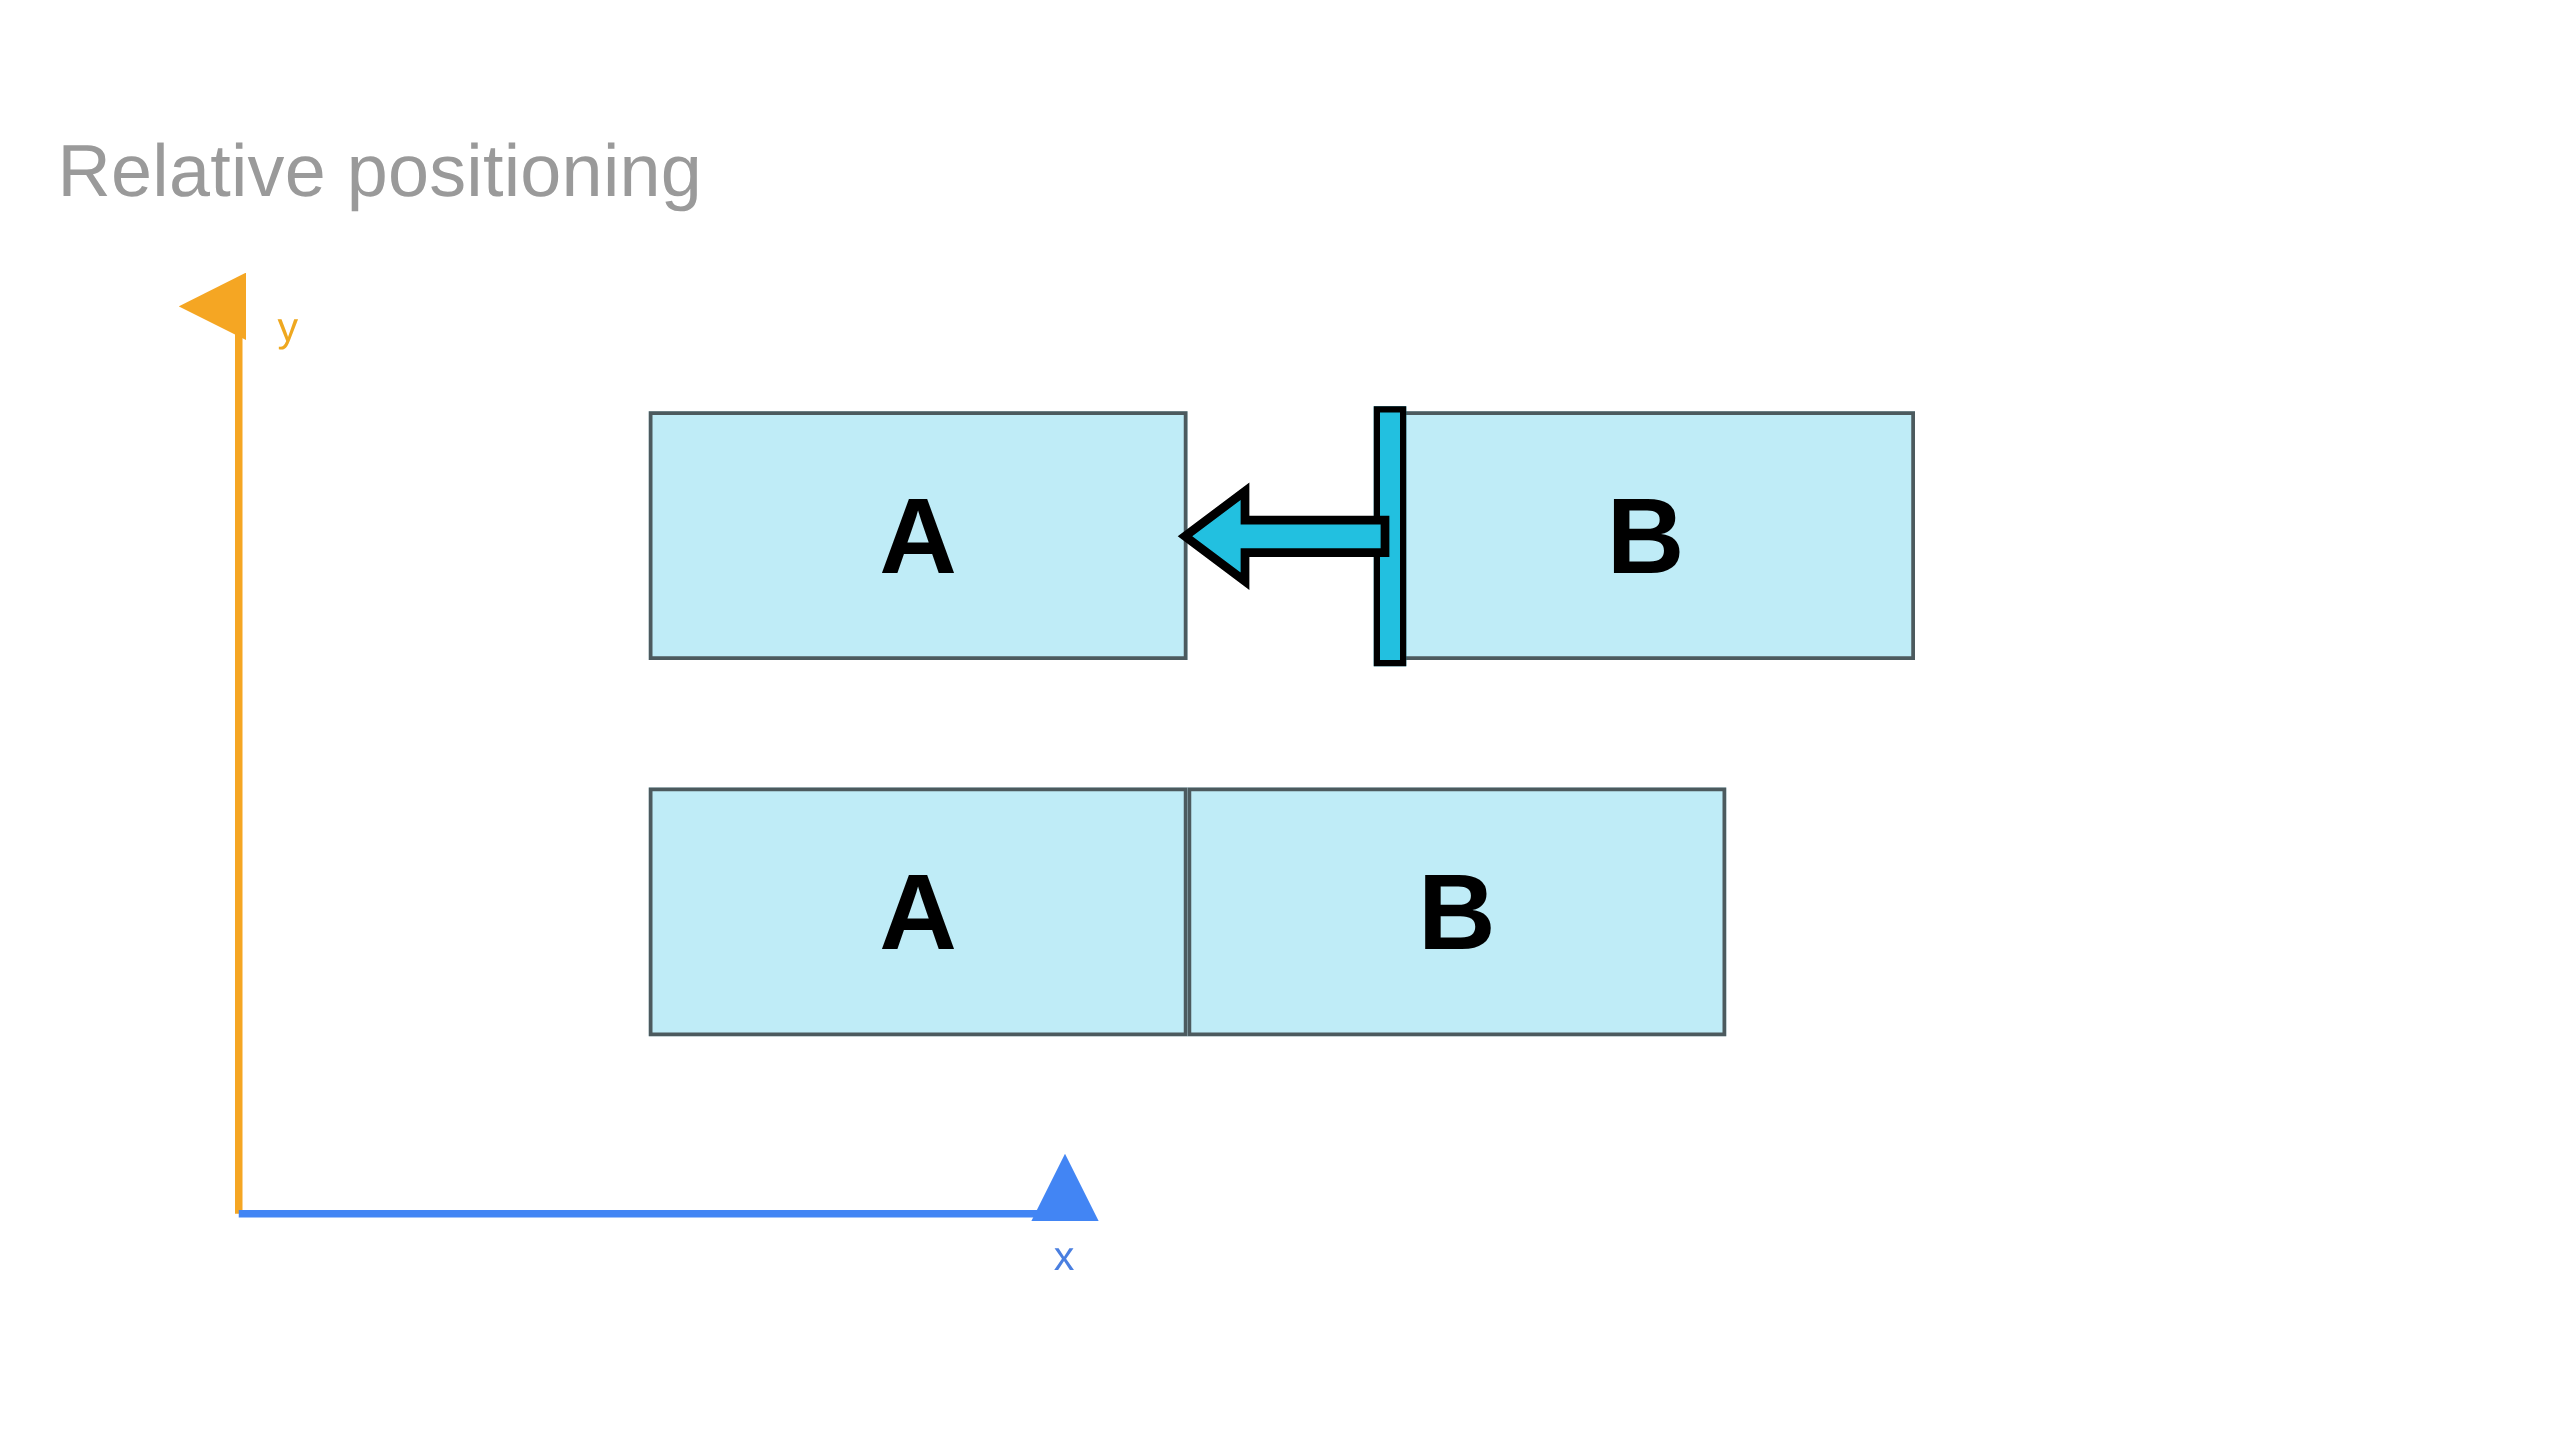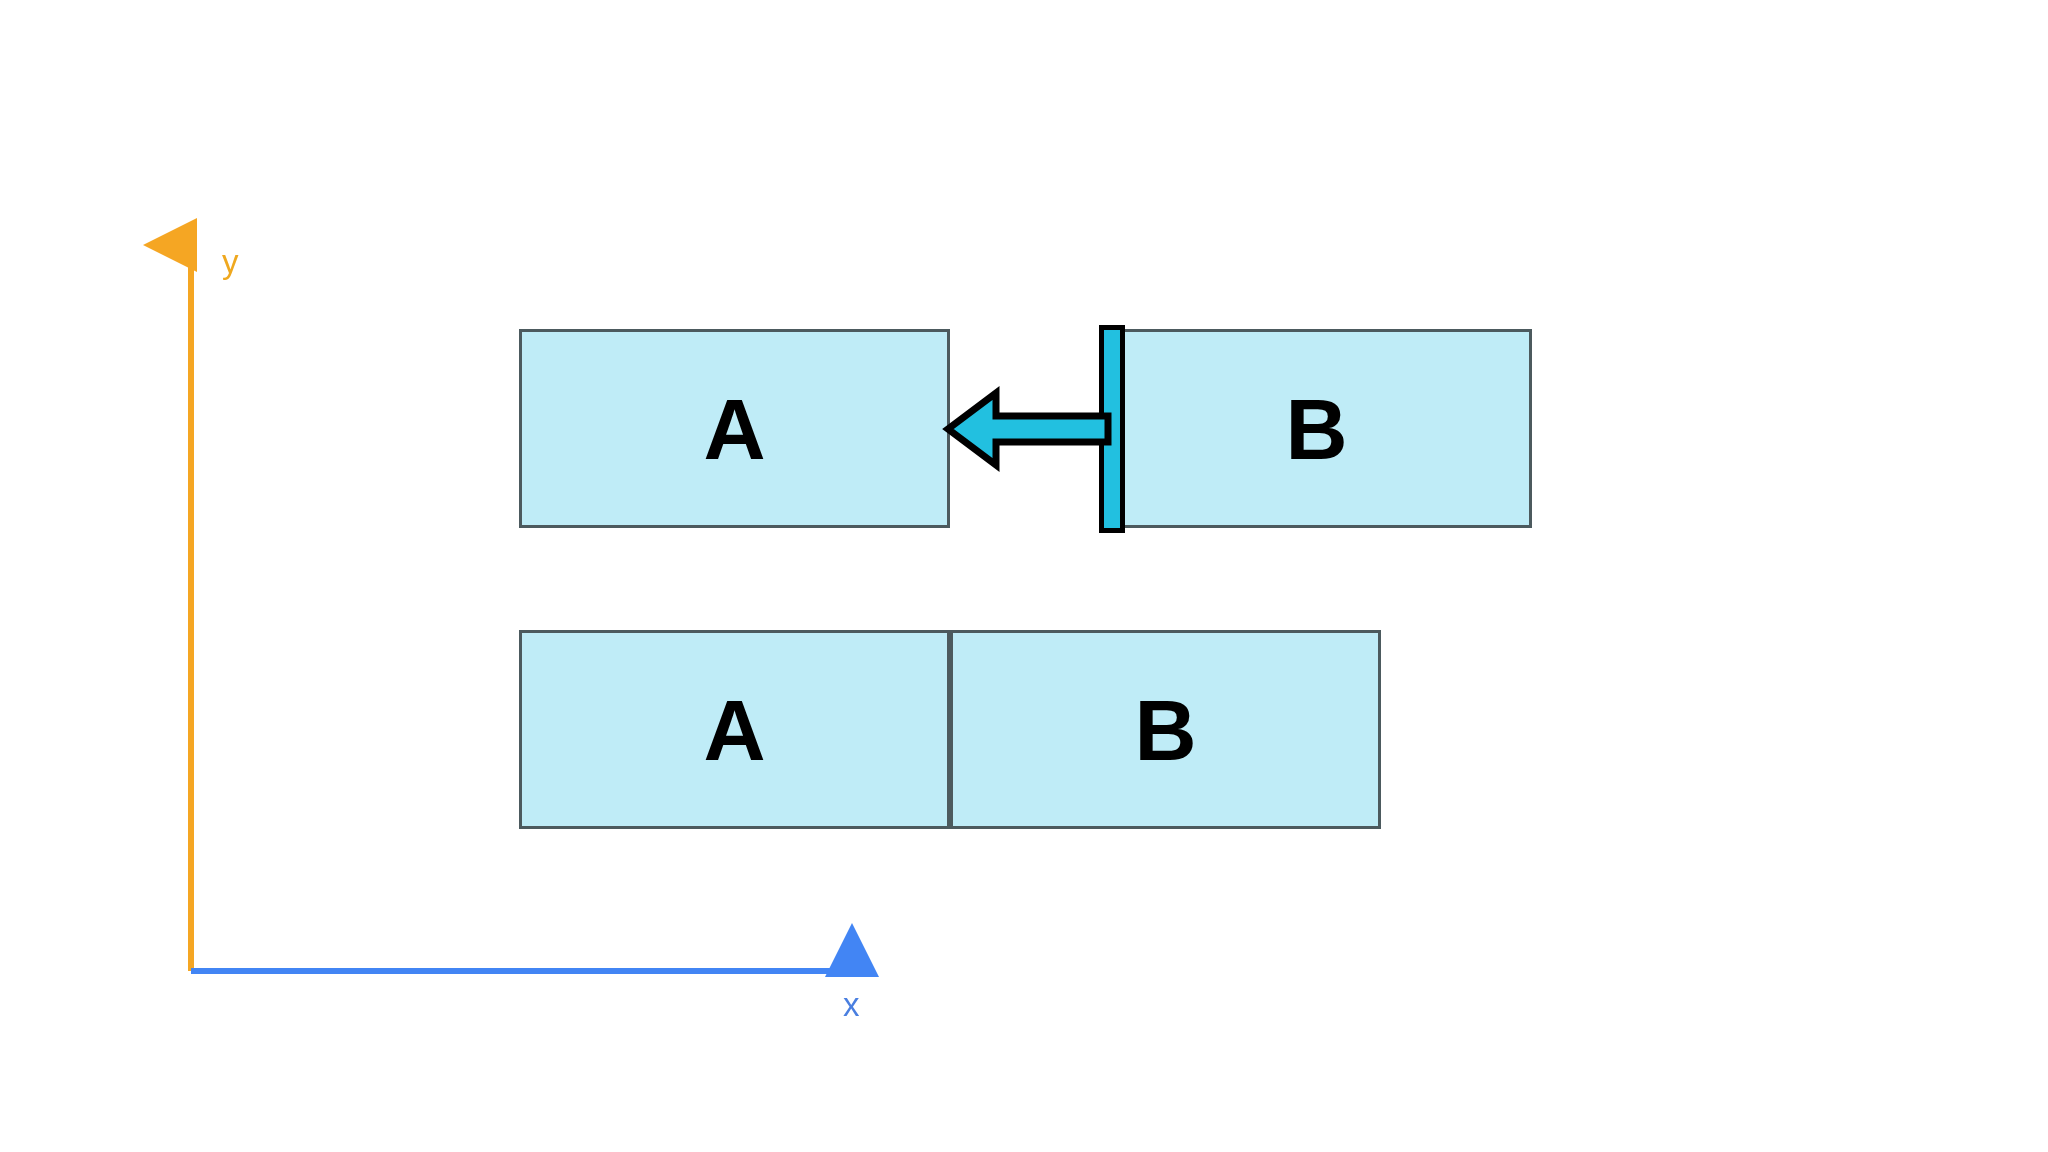--- a/index.html
+++ b/index.html
@@ -105,20 +105,21 @@
     top: 383px;
     width: 172px;
     height: 92px;
   }
 </style>
 </head>
 <body>
 
 <div id="slide">
 
+  <div class="slide-title">Relative positioning</div>
 
   <svg class="axis-layer" width="2048" height="1152" viewBox="0 0 2048 1152" xmlns="http://www.w3.org/2000/svg">
     <defs>
       <marker id="arrow-y" markerWidth="9" markerHeight="9" refX="4.5" refY="8" orient="auto" markerUnits="strokeWidth">
         <path d="M 4.5 0 L 9 9 L 0 9 Z" fill="#f5a623"></path>
       </marker>
       <marker id="arrow-x" markerWidth="9" markerHeight="9" refX="4.5" refY="8" orient="auto" markerUnits="strokeWidth">
         <path d="M 4.5 0 L 9 9 L 0 9 Z" fill="#4285f4"></path>
       </marker>
     </defs>

